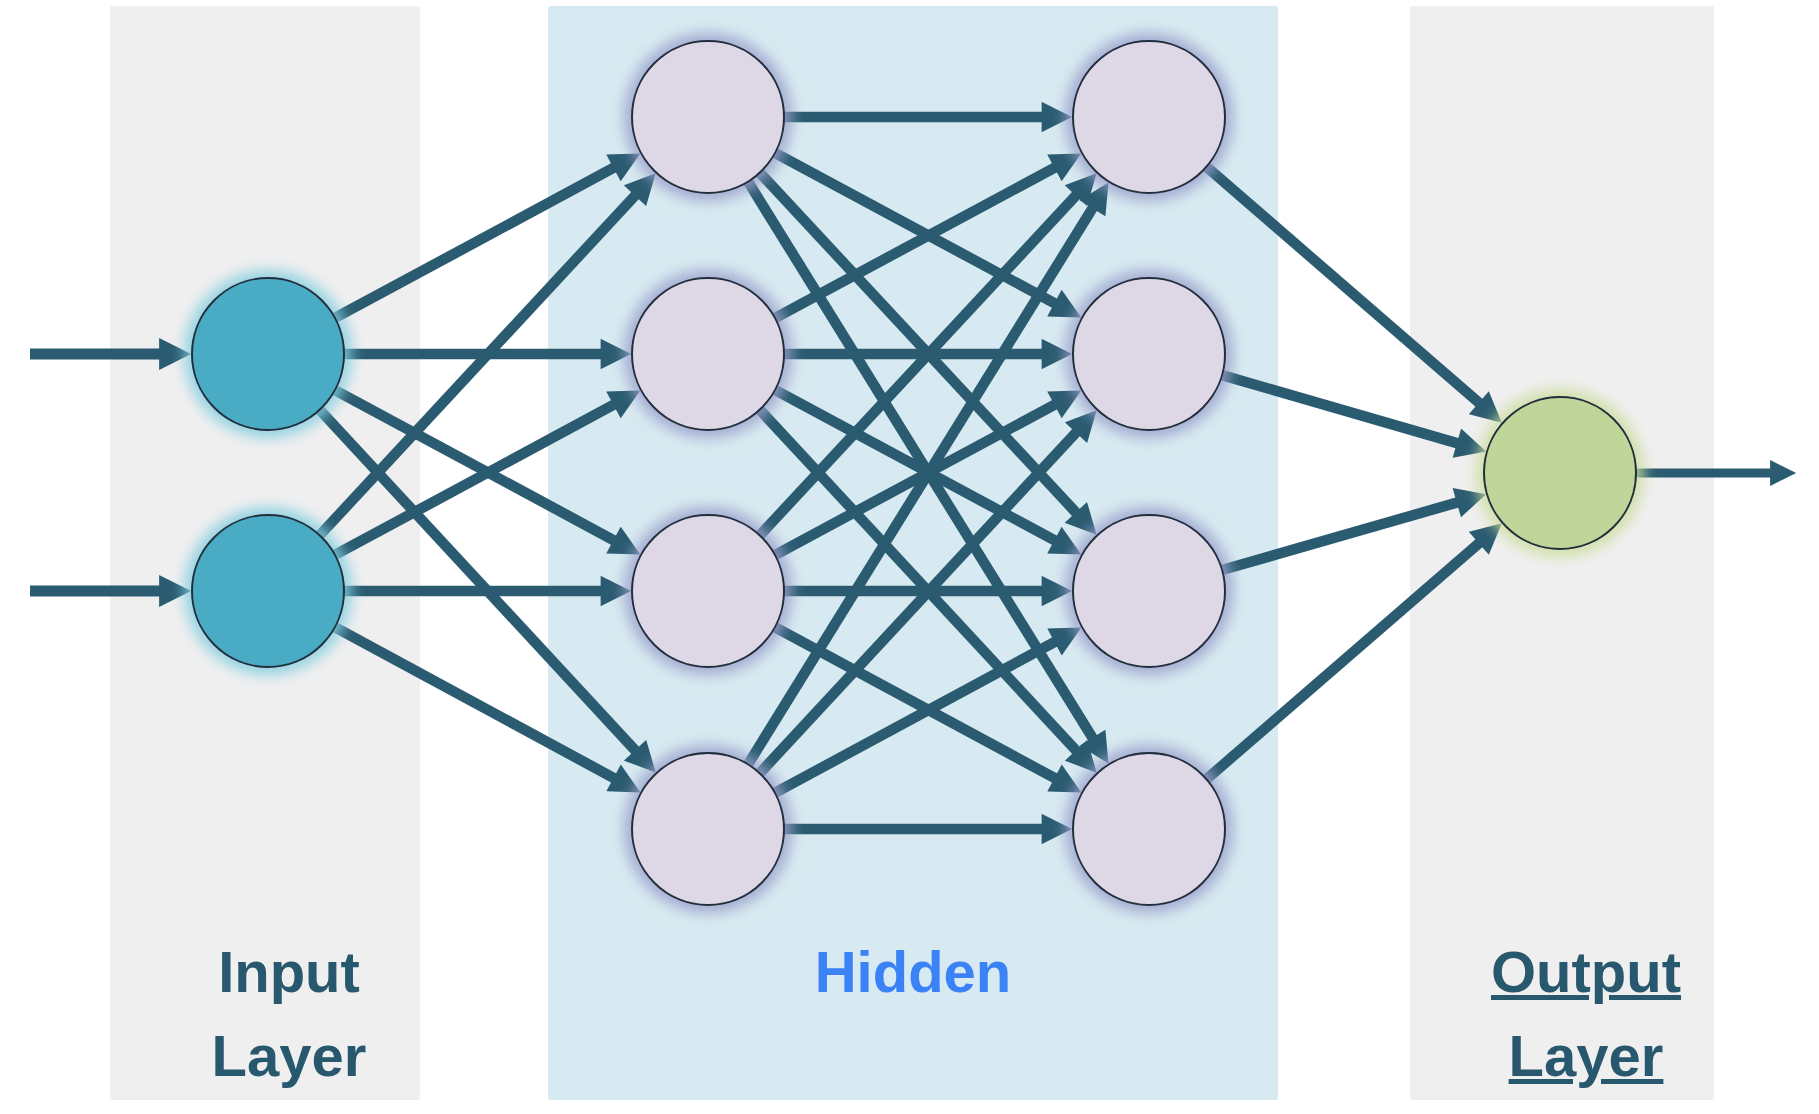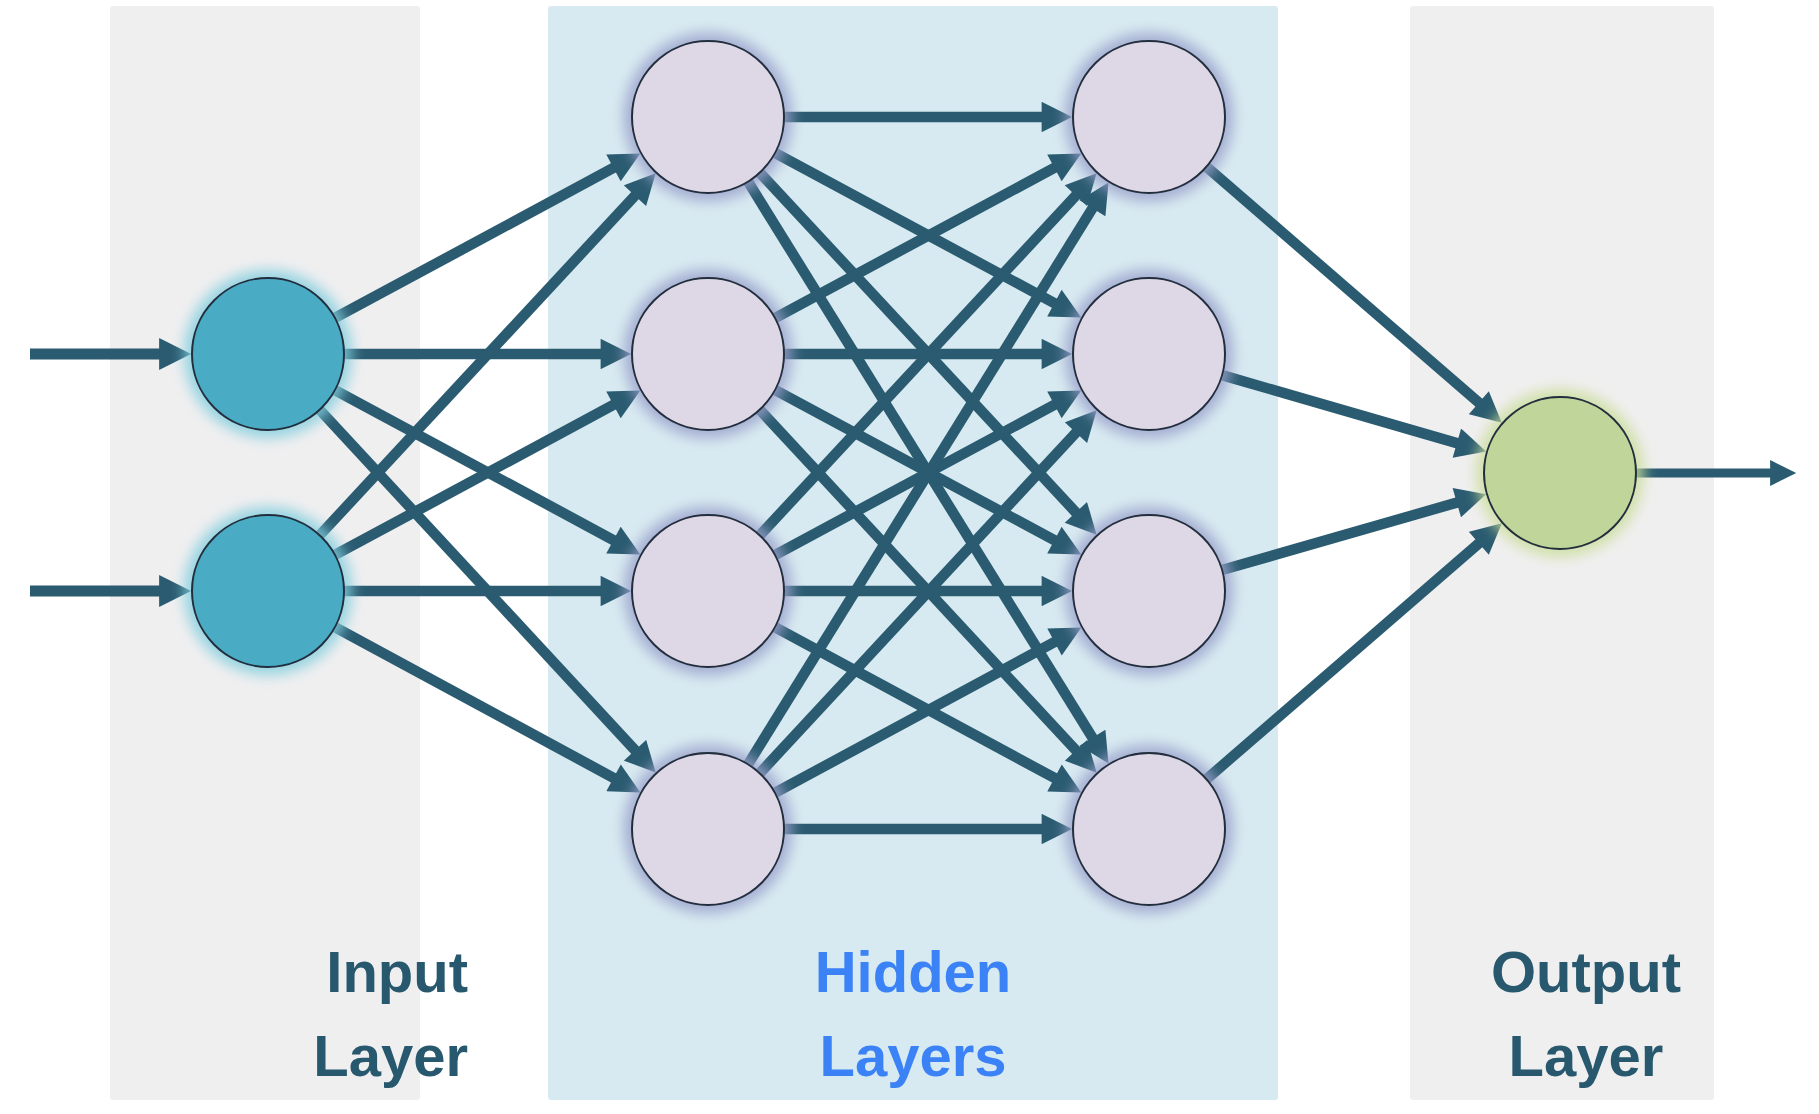--- a/index.html
+++ b/index.html
@@ -92,25 +92,24 @@
       <circle cx="1149" cy="354" r="84" fill="#99a0cb" opacity="0.85" filter="url(#glow)"></circle>
       <circle cx="1149" cy="354" r="76" fill="#ded8e6" stroke="#232e3d" stroke-width="2"></circle>
       <circle cx="1149" cy="591" r="84" fill="#99a0cb" opacity="0.85" filter="url(#glow)"></circle>
       <circle cx="1149" cy="591" r="76" fill="#ded8e6" stroke="#232e3d" stroke-width="2"></circle>
       <circle cx="1149" cy="829" r="84" fill="#99a0cb" opacity="0.85" filter="url(#glow)"></circle>
       <circle cx="1149" cy="829" r="76" fill="#ded8e6" stroke="#232e3d" stroke-width="2"></circle>
       <circle cx="1560" cy="473" r="84" fill="#cadd9b" opacity="0.85" filter="url(#glow)"></circle>
       <circle cx="1560" cy="473" r="76" fill="#c0d59a" stroke="#232e3d" stroke-width="2"></circle>
     </svg>
 
-  <div class="layer-label" style="left: 110px; width: 358px; top: 930px; color: rgb(39, 88, 109); text-align: right;">
+  <div class="layer-label" style="left: 110px; width: 358px; top: 930px; color: rgb(39, 88, 109);">
     <span>Input</span>
     <span>Layer</span>
   </div>
   <div class="layer-label" style="left: 548px; width: 730px; top: 930px; color: #3b82f6;">
     <span>Hidden</span>
-    <span>Layers</span>
   </div>
-  <div class="layer-label" style="left: 1410px; width: 352px; top: 930px; color: rgb(39, 88, 109);">
+  <div class="layer-label" style="left: 1410px; width: 352px; top: 930px; color: rgb(39, 88, 109); text-decoration: underline;">
     <span>Output</span>
     <span>Layer</span>
   </div>
 </div>
 
 </body></html>

